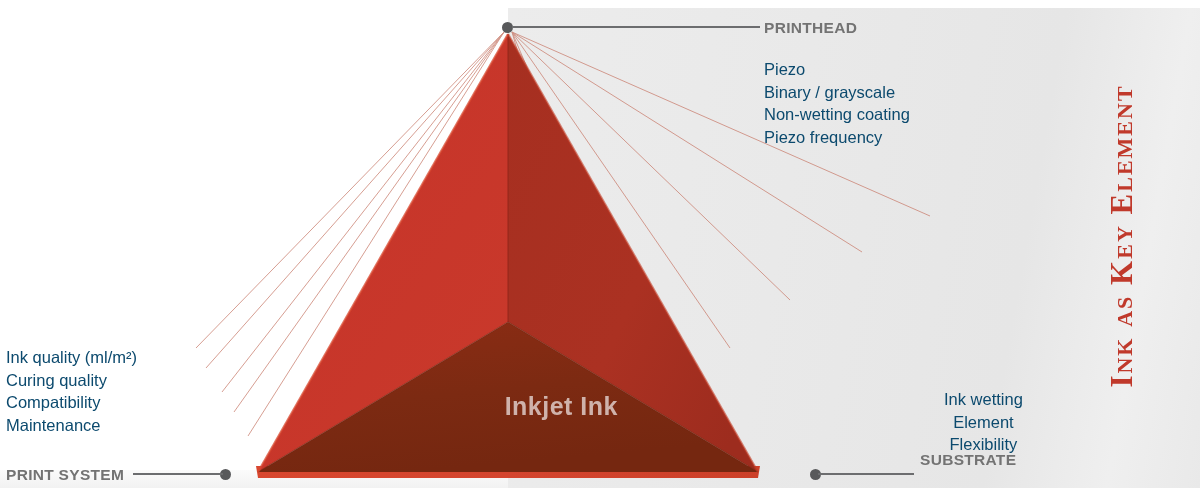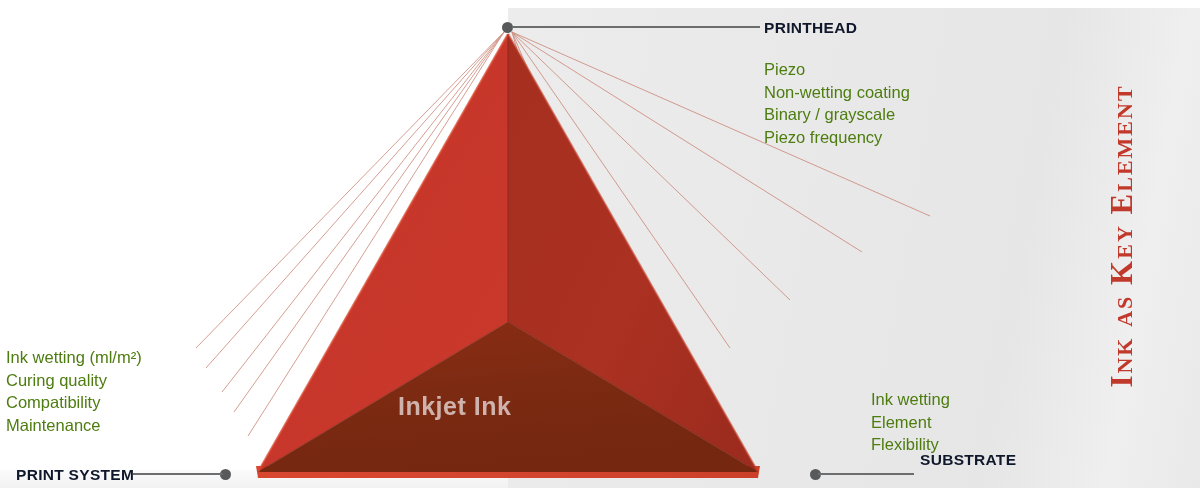--- a/index.html
+++ b/index.html
@@ -40,40 +40,40 @@
     left: 0; top: 0;
     width: 1200px; height: 488px;
     pointer-events: none;
   }
 
   
   .label-head {
     position: absolute;
     font-size: 15.5px;
     font-weight: bold;
-    color: #0f172a;
+    color: #737373;
     letter-spacing: 0.3px;
     white-space: nowrap;
   }
   .bullets {
     position: absolute;
     font-size: 16.5px;
     line-height: 22.5px;
-    color: #4d7c0f;
+    color: #0c4a6e;
     white-space: nowrap;
   }
   .bullets div { white-space: nowrap; }
 
   #printhead-title { left: 764px; top: 19px; }
   #printhead-list  { left: 764px; top: 58px; }
 
   #printsystem-list  { left: 6px;  top: 346px; }
-  #printsystem-title { left: 16px;  top: 466px; }
-
-  #substrate-list  { left: 871px; top: 388px; }
+  #printsystem-title { left: 6px;  top: 466px; }
+
+  #substrate-list  { left: 944px; top: 388px; text-align: center; }
   #substrate-title { left: 920px; top: 451px; }
 
   
   .dot {
     position: absolute;
     width: 11px;
     height: 11px;
     border-radius: 50%;
     background: #58595b;
   }
@@ -107,21 +107,21 @@
     white-space: nowrap;
     font-variant: small-caps;
   }
 
   
   #pyramid-label {
     position: absolute;
     left: 398px;
     top: 392px;
     width: 220px;
-    text-align: left;
+    text-align: right;
     font-size: 25px;
     font-weight: bold;
     color: #cfb2ab;
     letter-spacing: 0.5px;
   }
 </style>
 </head>
 <body>
 
 <div id="stage">
@@ -185,29 +185,29 @@
     <line x1="508" y1="34" x2="758" y2="472" stroke="#c23d27" stroke-width="2.2" opacity="0.6"></line>
   </svg>
 
   <div id="pyramid-label">Inkjet Ink</div>
 
   <div class="dot" id="dot-printhead"></div>
   <div class="conn-line" id="line-printhead"></div>
   <div class="label-head" id="printhead-title">PRINTHEAD</div>
   <div class="bullets" id="printhead-list">
     <div>Piezo</div>
+    <div>Binary / grayscale</div>
     <div>Non-wetting coating</div>
-    <div>Binary / grayscale</div>
     <div>Piezo frequency</div>
   </div>
 
   <div class="dot" id="dot-printsystem"></div>
   <div class="conn-line" id="line-printsystem"></div>
   <div class="bullets" id="printsystem-list">
-    <div>Ink wetting (ml/m²)</div>
+    <div>Ink quality (ml/m²)</div>
     <div>Curing quality</div>
     <div>Compatibility</div>
     <div>Maintenance</div>
   </div>
   <div class="label-head" id="printsystem-title">PRINT SYSTEM</div>
 
   <div class="dot" id="dot-substrate"></div>
   <div class="conn-line" id="line-substrate"></div>
   <div class="bullets" id="substrate-list">
     <div>Ink wetting</div>

